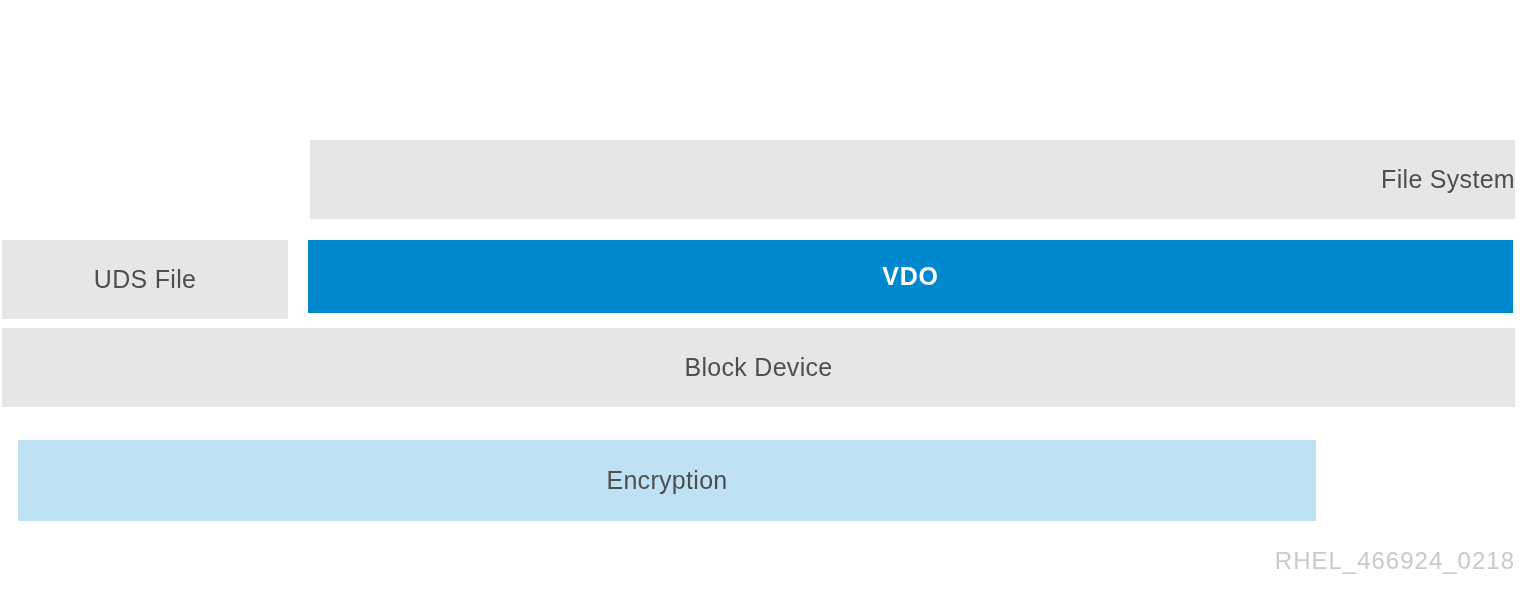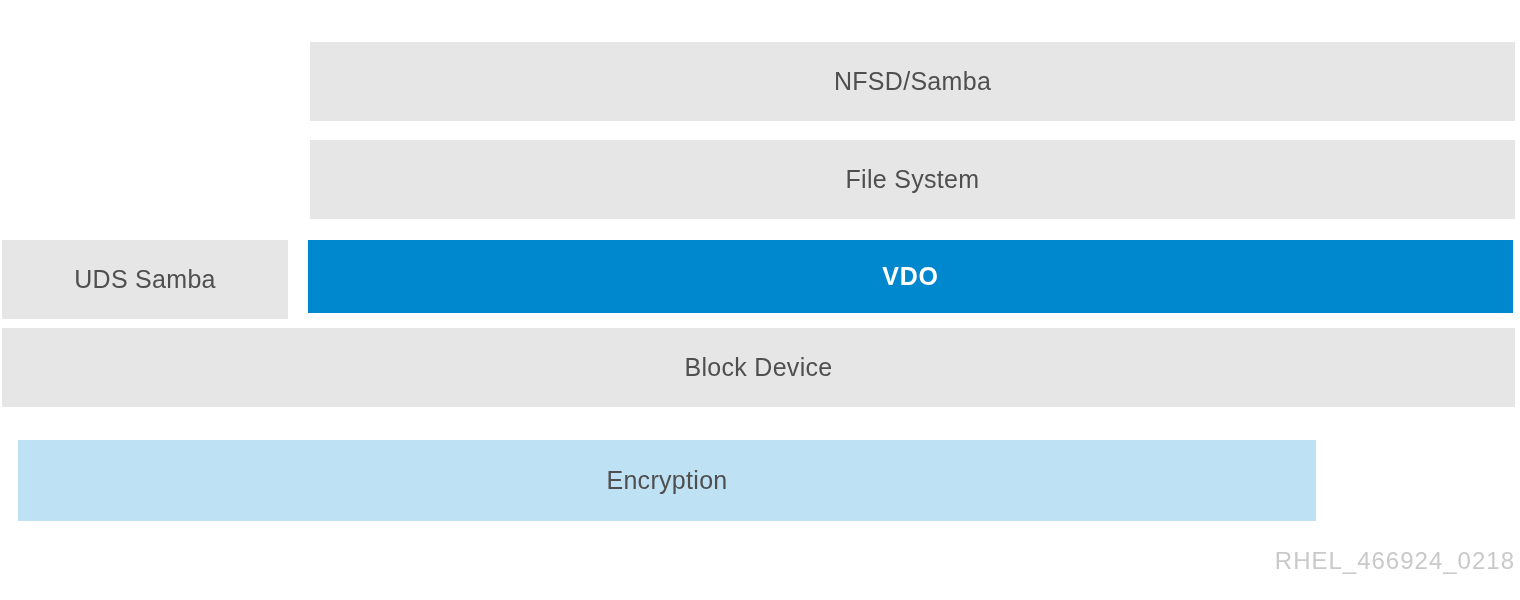--- a/index.html
+++ b/index.html
@@ -19,21 +19,21 @@
     position: absolute;
     display: flex;
     align-items: center;
     justify-content: center;
     background: var(--bar-gray, #e6e6e6);
     color: var(--text-dark, #4f4f4f);
     font-size: 25px;
     letter-spacing: 0.3px;
   }
   .bar-nfsd   { left: 310px; top: 42px;  width: 1205px; height: 79px; }
-  .bar-fs     { left: 310px; top: 140px; width: 1205px; height: 79px; }
+  .bar-fs     { left: 310px; top: 140px; width: 1205px; height: 79px; justify-content: flex-end; }
   .bar-uds    { left: 2px;   top: 240px; width: 286px;  height: 79px; }
   .bar-vdo    {
     left: 308px; top: 240px; width: 1205px; height: 73px;
     background: var(--bar-blue, #0088ce);
     color: var(--text-white, #ffffff);
     font-weight: bold;
     letter-spacing: 0.8px;
   }
   .bar-block  { left: 2px; top: 328px; width: 1513px; height: 79px; }
   .bar-enc    {
@@ -47,30 +47,27 @@
     font-size: 24px;
     letter-spacing: 1px;
     color: var(--watermark-gray, #c9c9c9);
   }
 </style>
 </head>
 <body>
 
 <div class="canvas">
 
-  <div class="bar bar-nfsd">
-    <span>NFSD/Samba</span>
-  </div>
 
   <div class="bar bar-fs">
     <span>File System</span>
   </div>
 
   <div class="bar bar-uds">
-    <span>UDS Samba</span>
+    <span>UDS File</span>
   </div>
 
   <div class="bar bar-vdo">
     <span>VDO</span>
   </div>
 
   <div class="bar bar-block">
     <span>Block Device</span>
   </div>
 

